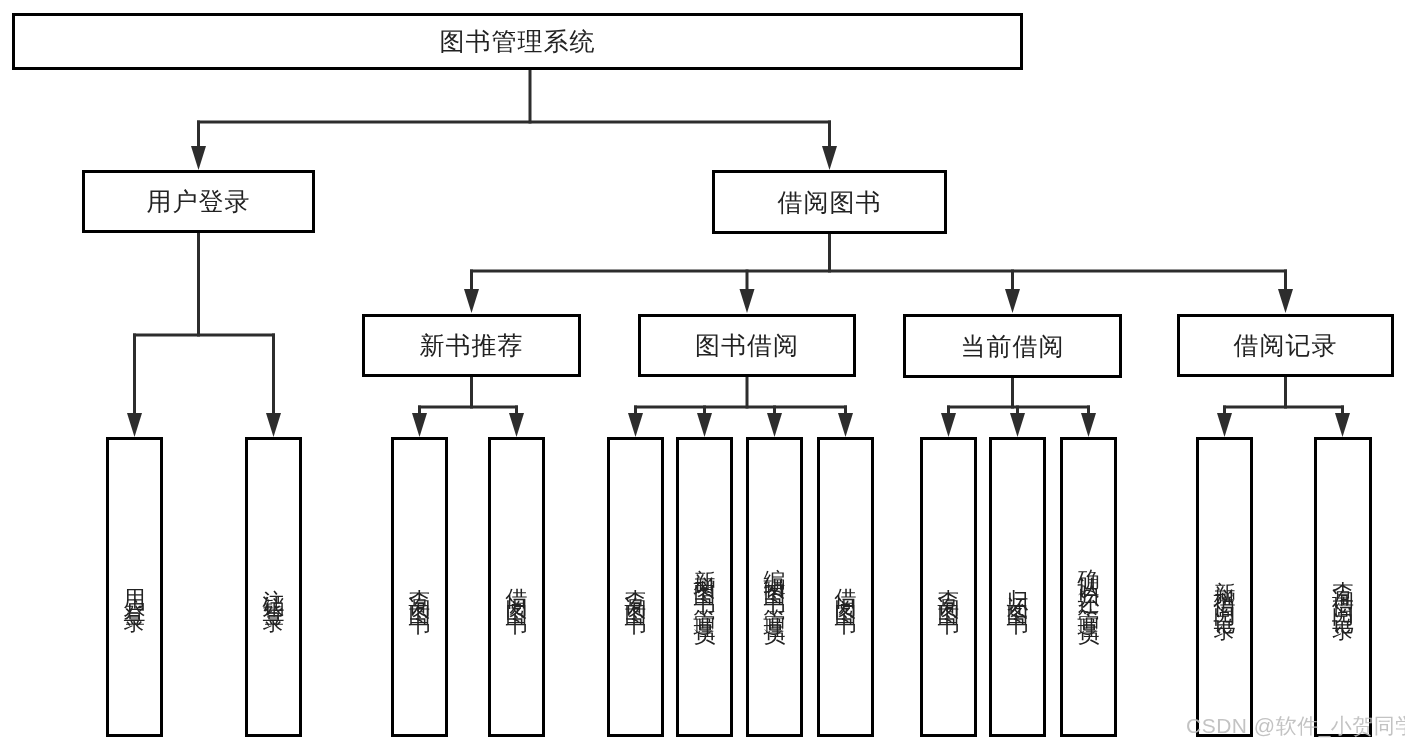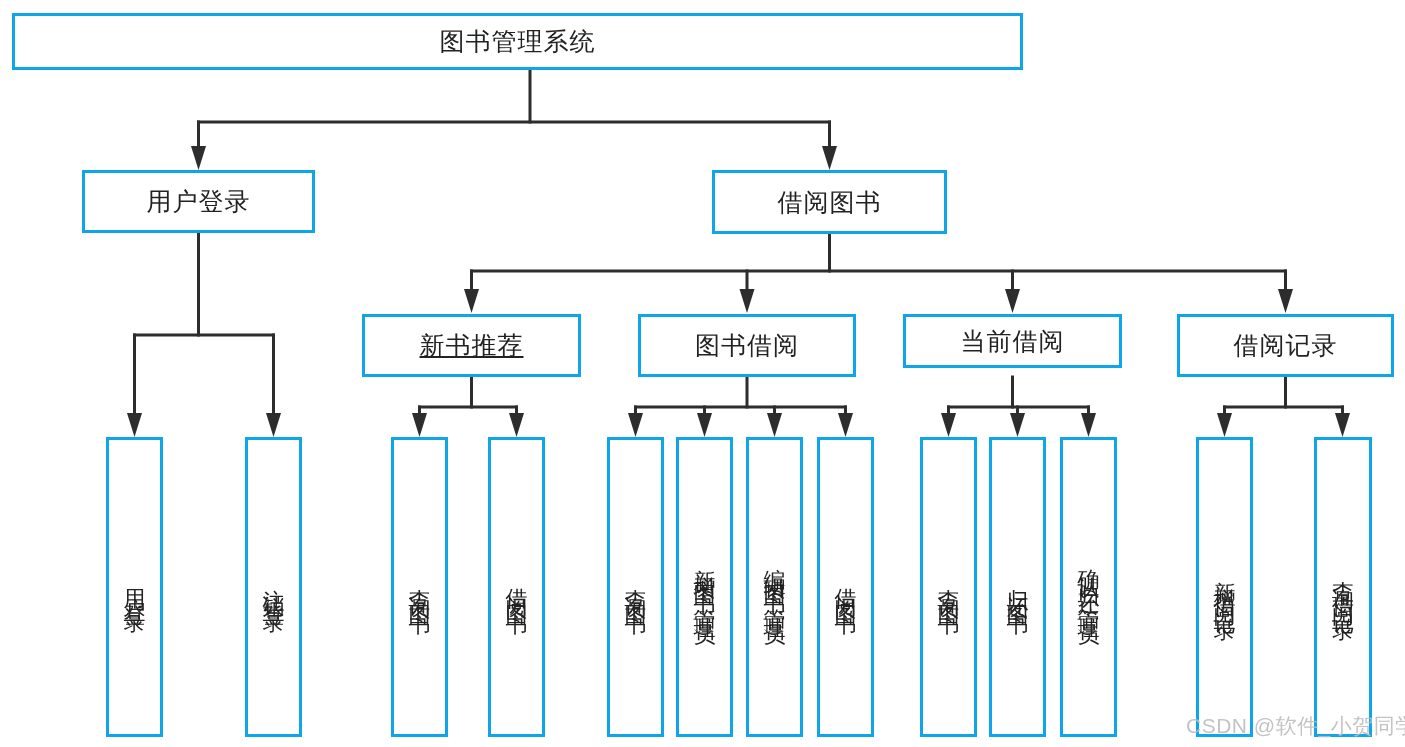--- a/index.html
+++ b/index.html
@@ -18,21 +18,21 @@
   .wires {
     position: absolute;
     left: 0;
     top: 0;
     pointer-events: none;
   }
   .node {
     position: absolute;
     box-sizing: border-box;
     background: #ffffff;
-    border: 3px solid #0ea5e9;
+    border: 3px solid #000000;
     display: flex;
     align-items: center;
     justify-content: center;
     color: #222222;
   }
   .node.h span {
     font-size: 25px;
     letter-spacing: 1px;
     white-space: nowrap;
   }
@@ -134,27 +134,27 @@
     <span>图书管理系统</span>
   </div>
 
   <div class="node h" style="left:82px; top:170px; width:233px; height:63px;">
     <span>用户登录</span>
   </div>
   <div class="node h" style="left:712px; top:170px; width:235px; height:64px;">
     <span>借阅图书</span>
   </div>
 
-  <div class="node h" style="left:362px; top:314px; width:219px; height:63px;text-decoration:underline;">
+  <div class="node h" style="left:362px; top:314px; width:219px; height:63px;">
     <span>新书推荐</span>
   </div>
   <div class="node h" style="left:638px; top:314px; width:218px; height:63px;">
     <span>图书借阅</span>
   </div>
-  <div class="node h" style="left:903px; top:314px; width:219px; height:54px;">
+  <div class="node h" style="left:903px; top:314px; width:219px; height:64px;">
     <span>当前借阅</span>
   </div>
   <div class="node h" style="left:1177px; top:314px; width:217px; height:63px;">
     <span>借阅记录</span>
   </div>
 
   <div class="node v" style="left:106px; top:437px; width:57px; height:300px;">
     <span>用户登录</span>
   </div>
   <div class="node v" style="left:245px; top:437px; width:57px; height:300px;">

